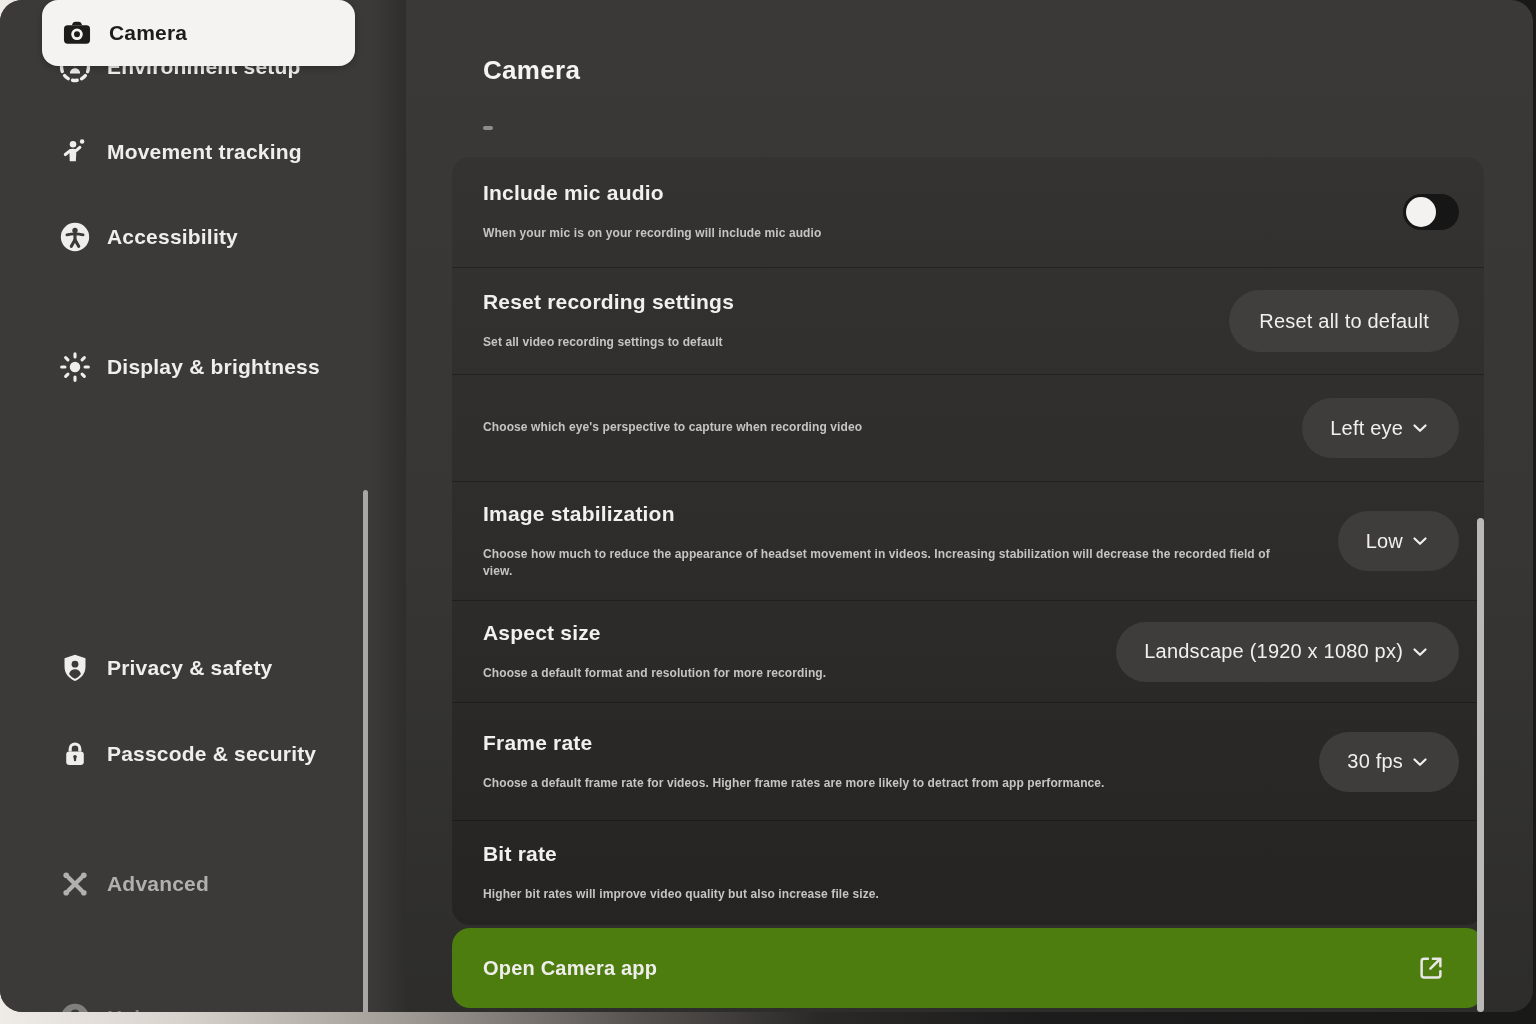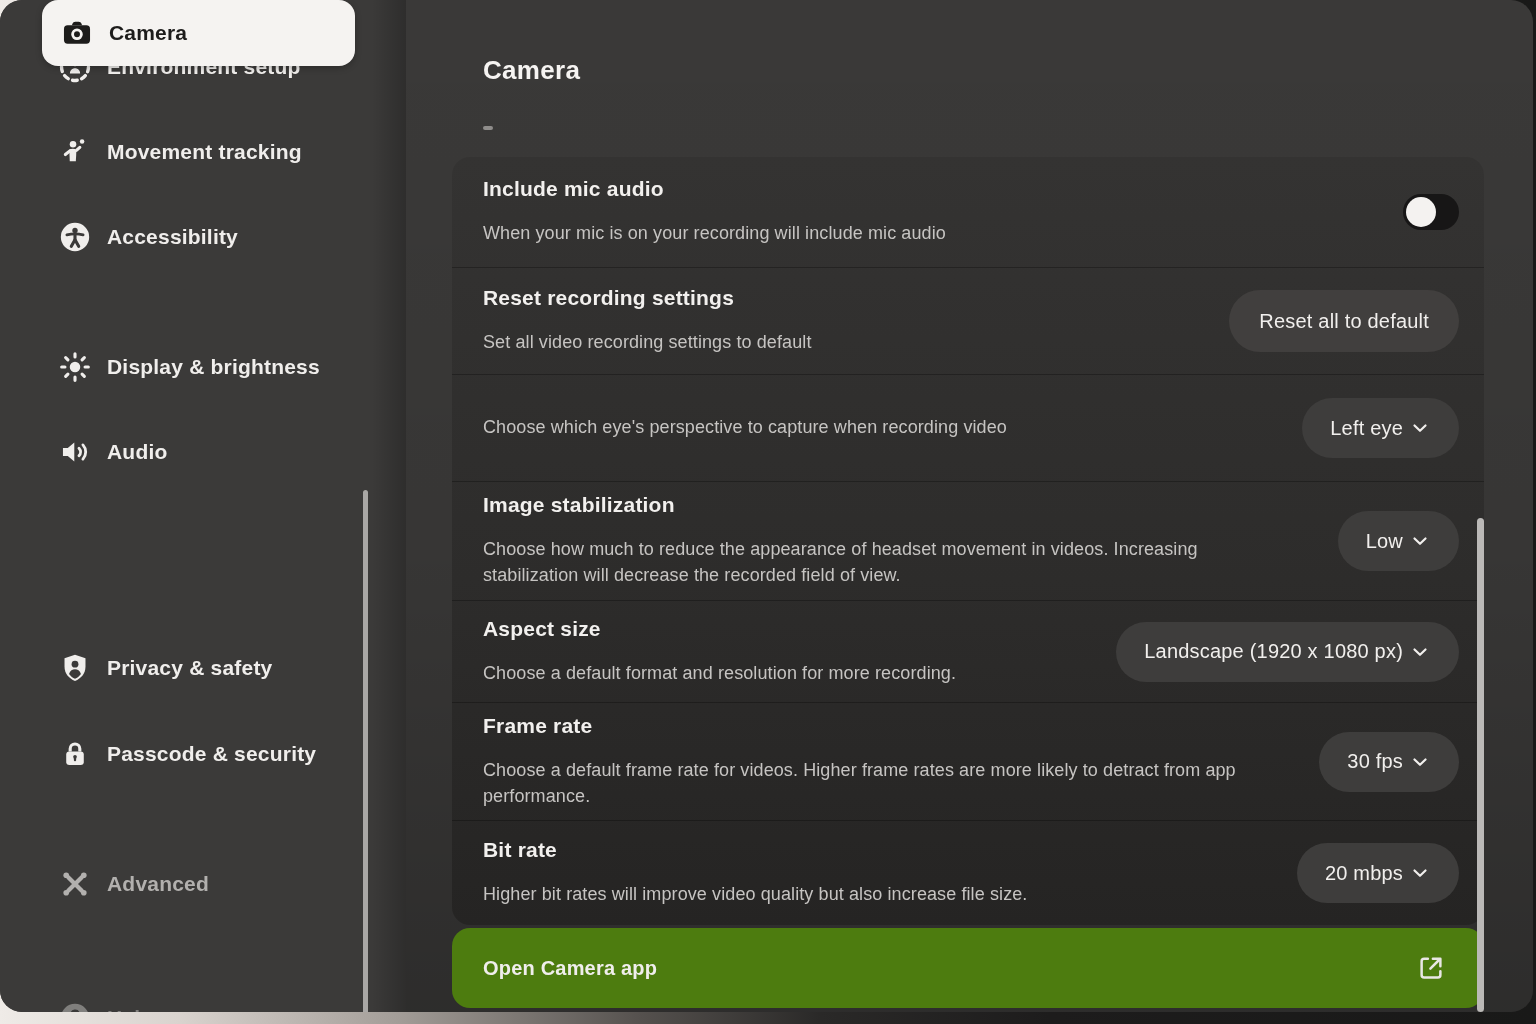--- a/index.html
+++ b/index.html
@@ -37,21 +37,21 @@
   .card { position:absolute; left:452px; top:157px; width:1032px; height:768px; border-radius:18px; overflow:hidden;
     background:linear-gradient(180deg,#343332 0%,#2d2c2b 55%,#252423 100%);
     display:flex; flex-direction:column; }
   .row { display:flex; align-items:center; justify-content:space-between; padding:0 25px 0 31px; flex-shrink:0; }
   .row + .row { border-top:1px solid rgba(0,0,0,0.28); }
   .row:nth-child(1){ height:110px; } .row:nth-child(2){ height:107px; } .row:nth-child(3){ height:107px; }
   .row:nth-child(4){ height:119px; } .row:nth-child(5){ height:102px; } .row:nth-child(6){ height:118px; }
   .row:nth-child(7){ height:105px; }
   .row-text { display:flex; flex-direction:column; gap:20px; padding-right:18px; }
   .row-title { font-size:21px; font-weight:600; color:#f2f0ee; letter-spacing:.2px; }
-  .row-desc { font-size:18px; color:#c6c4c2; line-height:1.42; max-width:800px; letter-spacing:.1px; }
+  .row-desc { font-size:12px; color:#c6c4c2; line-height:1.42; max-width:800px; letter-spacing:.1px;font-weight:bold; }
 
   .toggle { position:relative; width:56px; height:36px; border-radius:18px; background:#171616; flex-shrink:0; cursor:pointer; }
   .toggle .knob { position:absolute; left:3px; top:3px; width:30px; height:30px; border-radius:50%; background:#f4f2f0; }
 
   .btn { display:flex; align-items:center; height:62px; border-radius:31px; background:#413f3e;
     padding:0 30px; font-size:20px; color:#f1efed; letter-spacing:.2px; flex-shrink:0; cursor:pointer; white-space:nowrap; }
   .pill { display:flex; align-items:center; gap:6px; height:60px; border-radius:30px; background:#3e3d3c;
     padding:0 28px; font-size:20px; color:#f1efed; letter-spacing:.2px; flex-shrink:0; cursor:pointer; white-space:nowrap; }
   .pill svg { width:22px; height:22px; flex-shrink:0; }
 
@@ -115,30 +115,20 @@
           <svg viewBox="0 0 24 24">
               <circle cx="12" cy="12" r="3.7" fill="currentColor"></circle>
               <g stroke="currentColor" stroke-width="2.2" stroke-linecap="round">
                 <path d="M12 2.6v2.3M12 19.1v2.3M2.6 12h2.3M19.1 12h2.3M5.4 5.4l1.6 1.6M17 17l1.6 1.6M18.6 5.4 17 7M7 17l-1.6 1.6"></path>
               </g>
             </svg>
         </span>
         <span>Display &amp; brightness</span>
       </div>
 
-      <div class="side-item" style="top:420px">
-        <span class="ic">
-          <svg viewBox="0 0 24 24">
-              <path d="M3.5 9.2h3.4l4.6-3.9v13.4l-4.6-3.9H3.5z" fill="currentColor"></path>
-              <path d="M14.8 9.3c1.5 1.6 1.5 3.8 0 5.4" stroke="currentColor" stroke-width="2" fill="none" stroke-linecap="round"></path>
-              <path d="M17.6 7c2.6 2.9 2.6 7.1 0 10" stroke="currentColor" stroke-width="2" fill="none" stroke-linecap="round"></path>
-            </svg>
-        </span>
-        <span>Audio</span>
-      </div>
 
       <div class="side-item selected">
         <span class="ic">
           <svg viewBox="0 0 24 24">
               <path d="M8.9 5.3c.3-.8 1-1.3 1.9-1.3h2.4c.9 0 1.6.5 1.9 1.3l.5 1.3H8.4z" fill="currentColor"></path>
               <rect x="2.8" y="6.5" width="18.4" height="13" rx="2.6" fill="currentColor"></rect>
               <circle cx="12" cy="12.9" r="3.1" fill="none" stroke="#f5f3f1" stroke-width="2"></circle>
             </svg>
         </span>
         <span>Camera</span>
@@ -270,26 +260,20 @@
           <svg viewBox="0 0 24 24">
               <path d="M6 9.2 12 15l6-5.8" fill="none" stroke="currentColor" stroke-width="2.4" stroke-linecap="round" stroke-linejoin="round"></path>
             </svg>
         </div>
       </div>
 
       <div class="row">
         <div class="row-text">
           <div class="row-title">Bit rate</div>
           <div class="row-desc">Higher bit rates will improve video quality but also increase file size.</div>
-        </div>
-        <div class="pill">
-          <span>20 mbps</span>
-          <svg viewBox="0 0 24 24">
-              <path d="M6 9.2 12 15l6-5.8" fill="none" stroke="currentColor" stroke-width="2.4" stroke-linecap="round" stroke-linejoin="round"></path>
-            </svg>
         </div>
       </div>
     </div>
 
     <div class="footer-card">
       <span class="footer-title">Open Camera app</span>
       <svg viewBox="0 0 24 24">
           <g fill="none" stroke="currentColor" stroke-width="2" stroke-linecap="round" stroke-linejoin="round">
             <path d="M9.5 4.5h-3a2 2 0 0 0-2 2v11a2 2 0 0 0 2 2h11a2 2 0 0 0 2-2v-3"></path>
             <path d="M13.5 4.5h6v6"></path>

